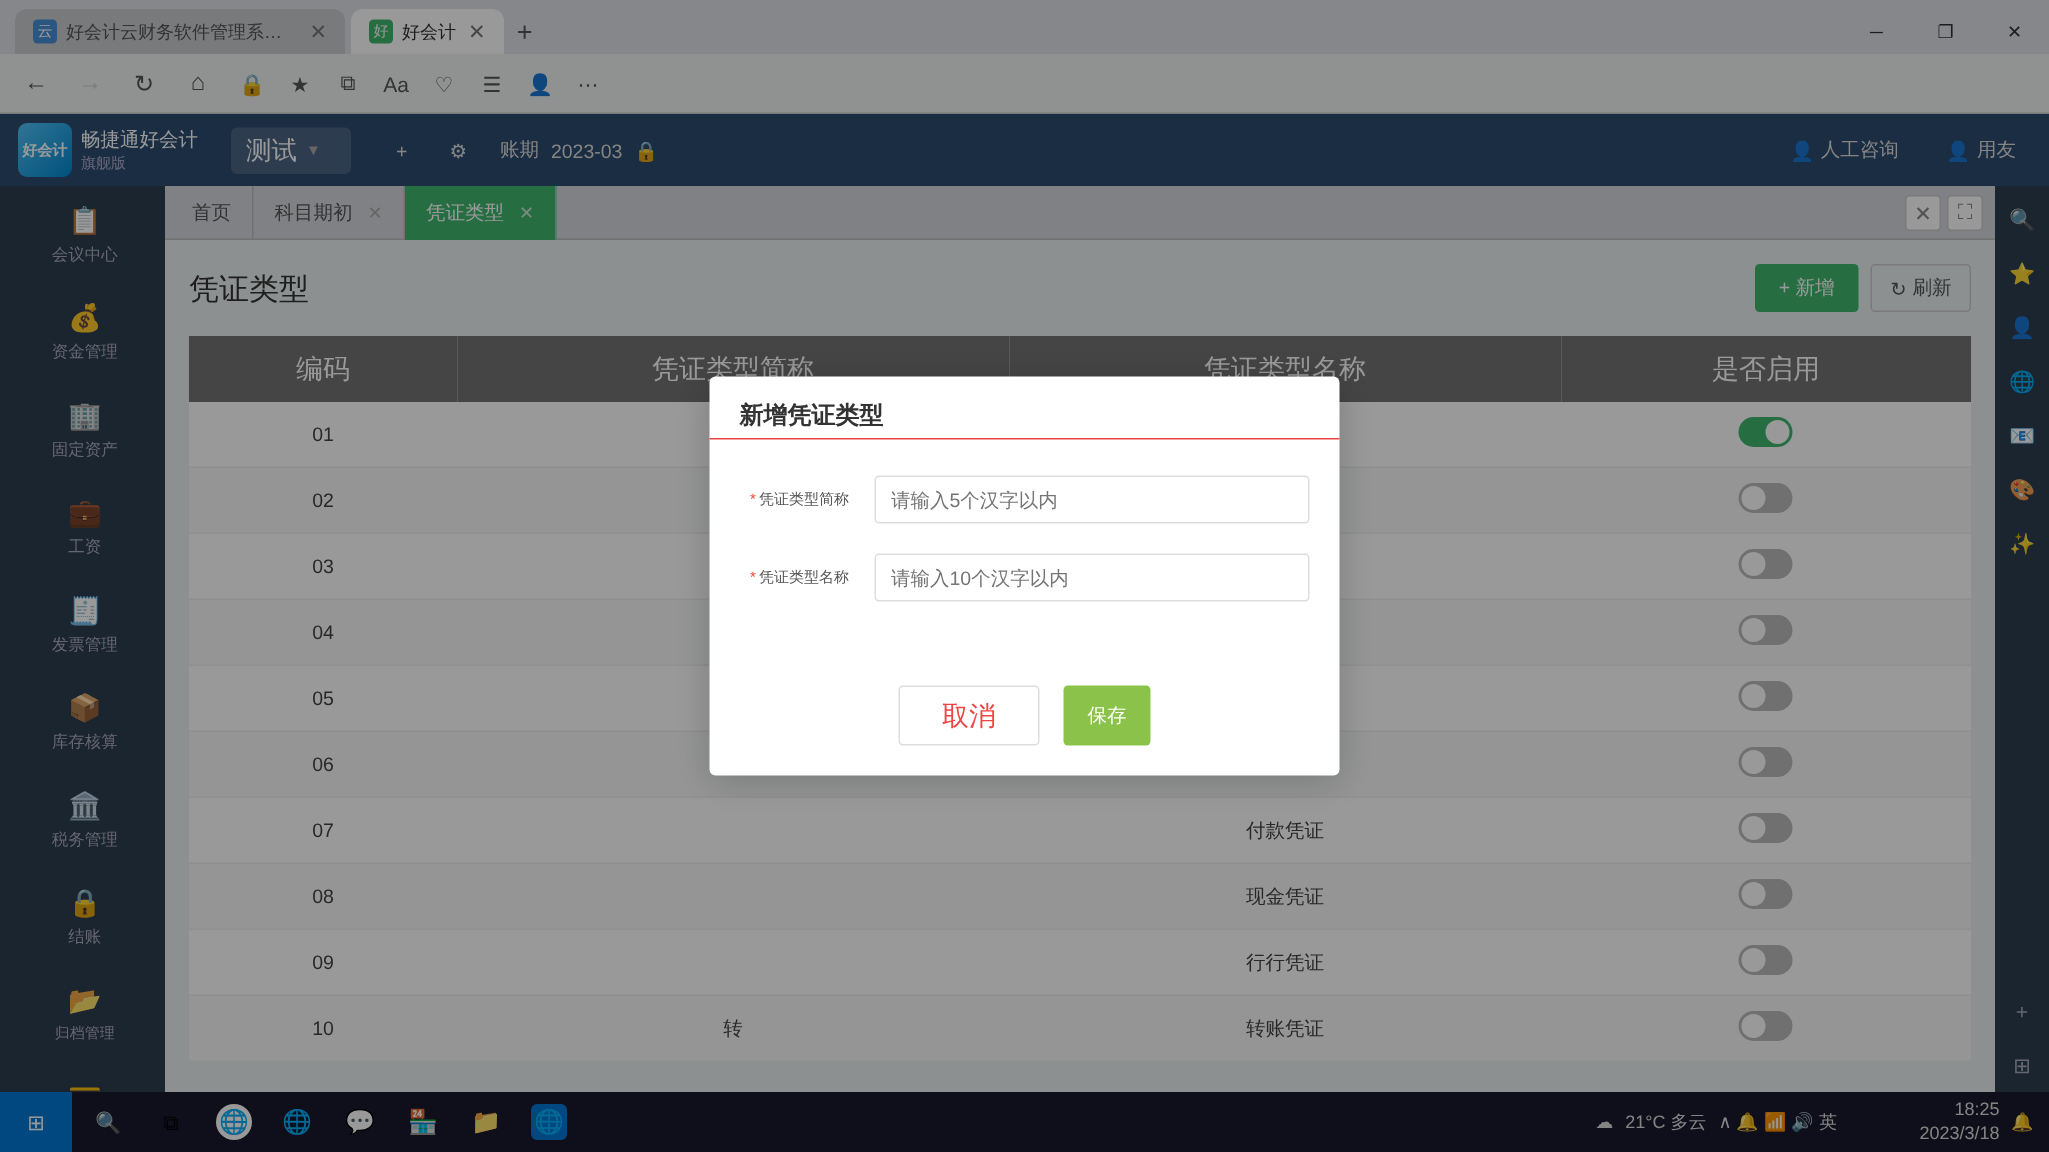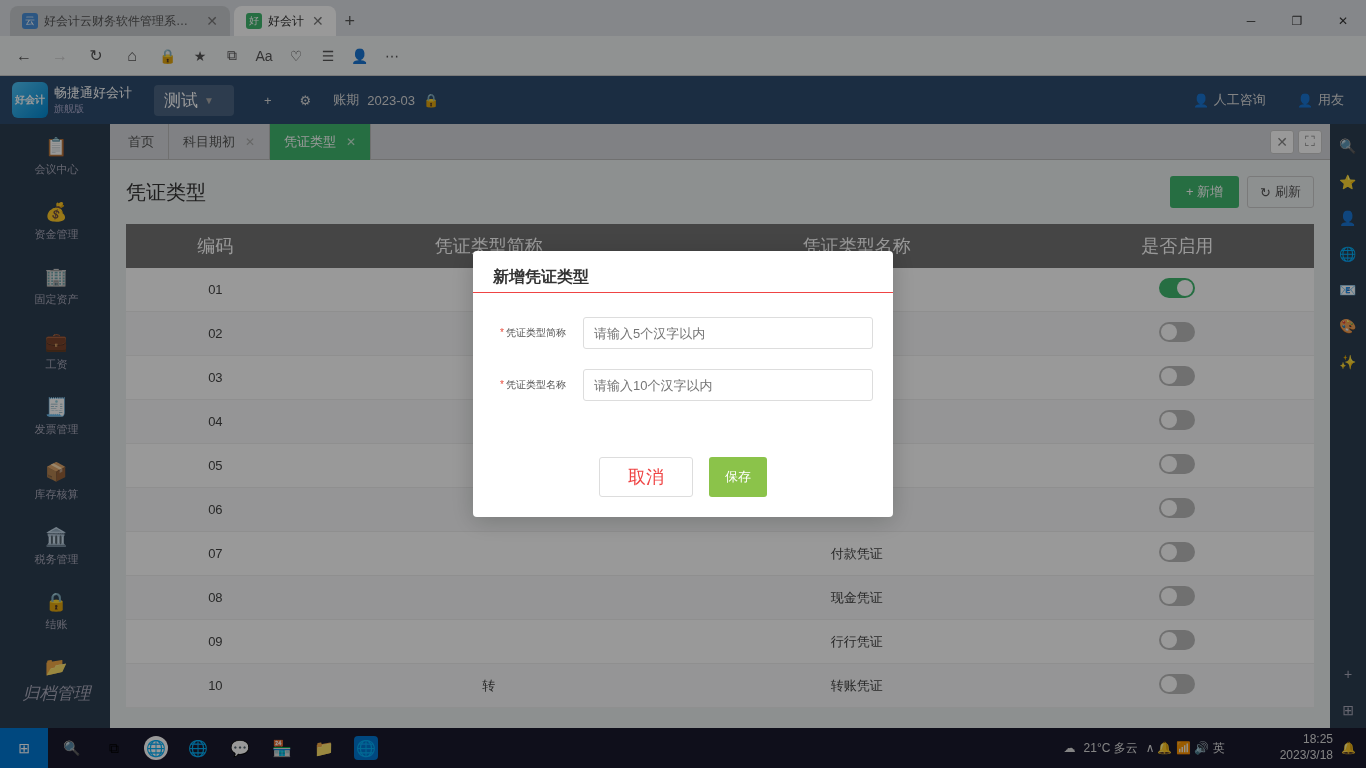--- a/index.html
+++ b/index.html
@@ -203,21 +203,21 @@
       <div class="sidebar-item">
         <span class="sidebar-item-icon">🏛️</span>
         <span style="font-size:11px;color:#aab;">税务管理</span>
       </div>
       <div class="sidebar-item">
         <span class="sidebar-item-icon">🔒</span>
         <span style="font-size:11px;color:#aab;">结账</span>
       </div>
       <div class="sidebar-item">
         <span class="sidebar-item-icon">📂</span>
-        <span style="font-size:17px;color:#aab;font-style:italic;">归档管理</span>
+        <span style="font-size:10px;color:#aab;">归档管理</span>
       </div>
       <div class="sidebar-item">
         <span class="sidebar-item-icon">💳</span>
         <span style="font-size:11px;color:#aab;">小畅报销</span>
       </div>
 
       <div style="flex:1;"></div>
 
     </div>
 

